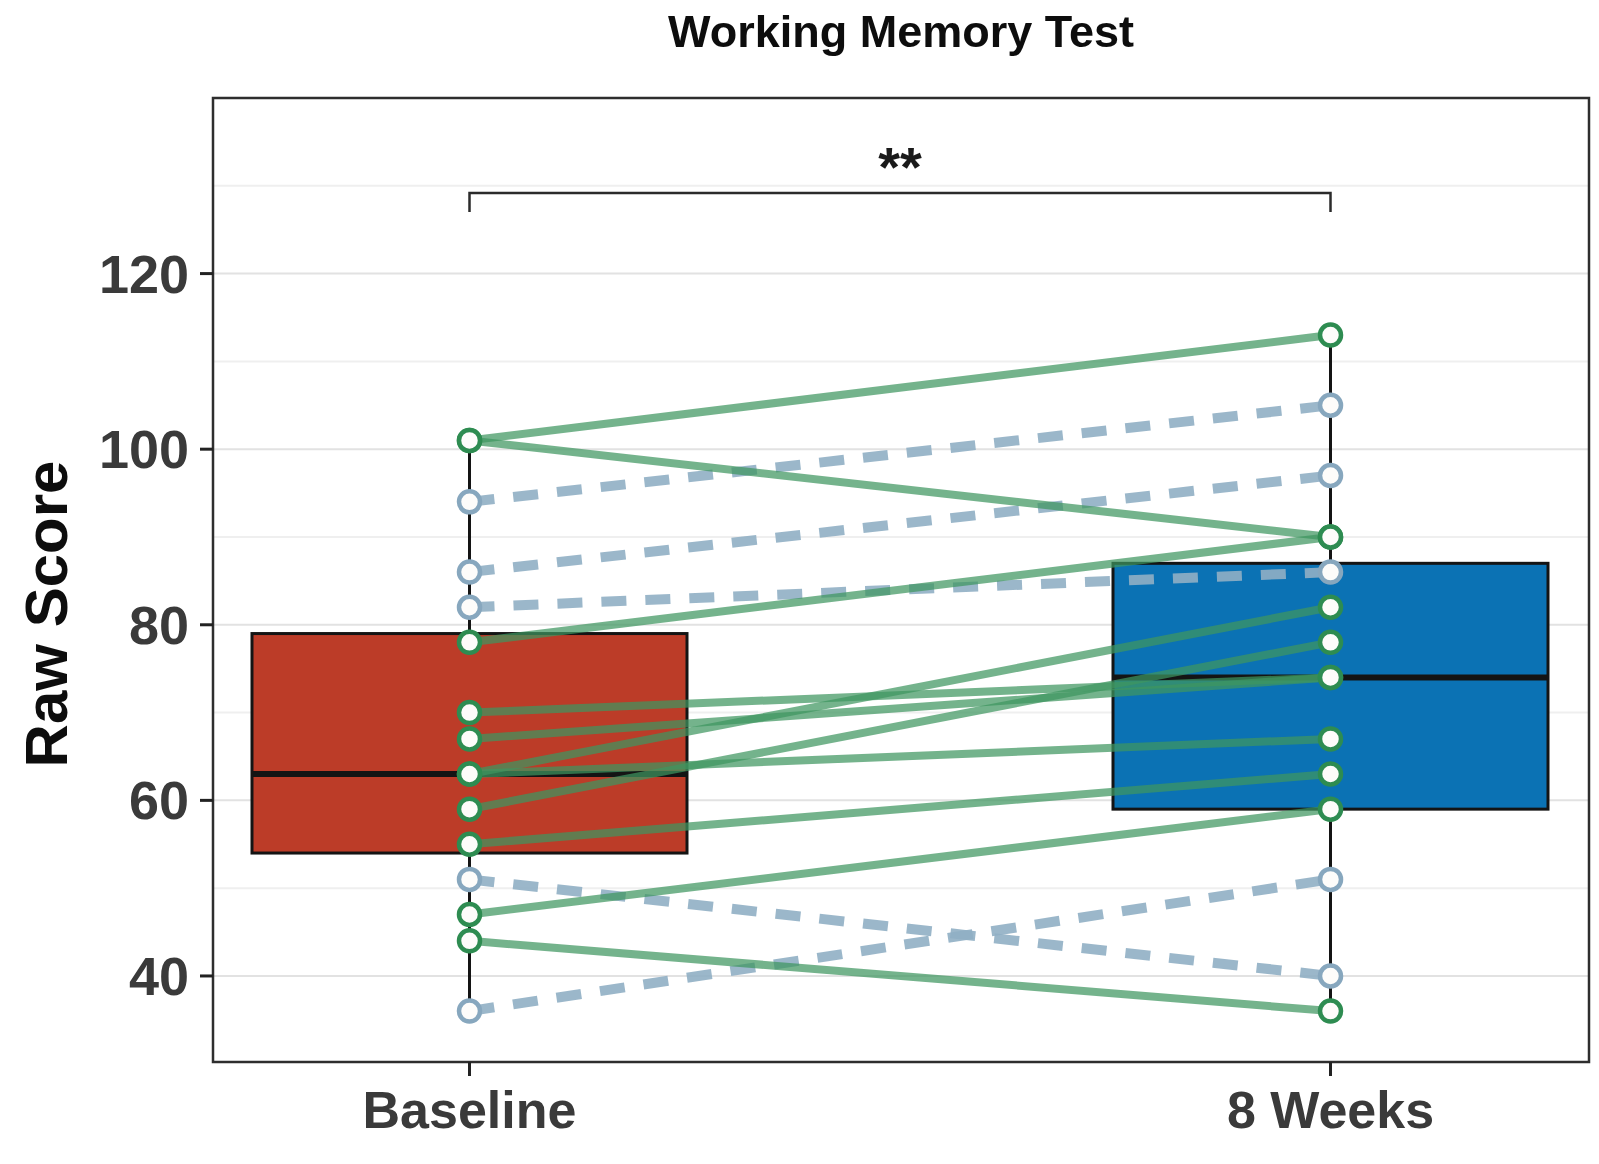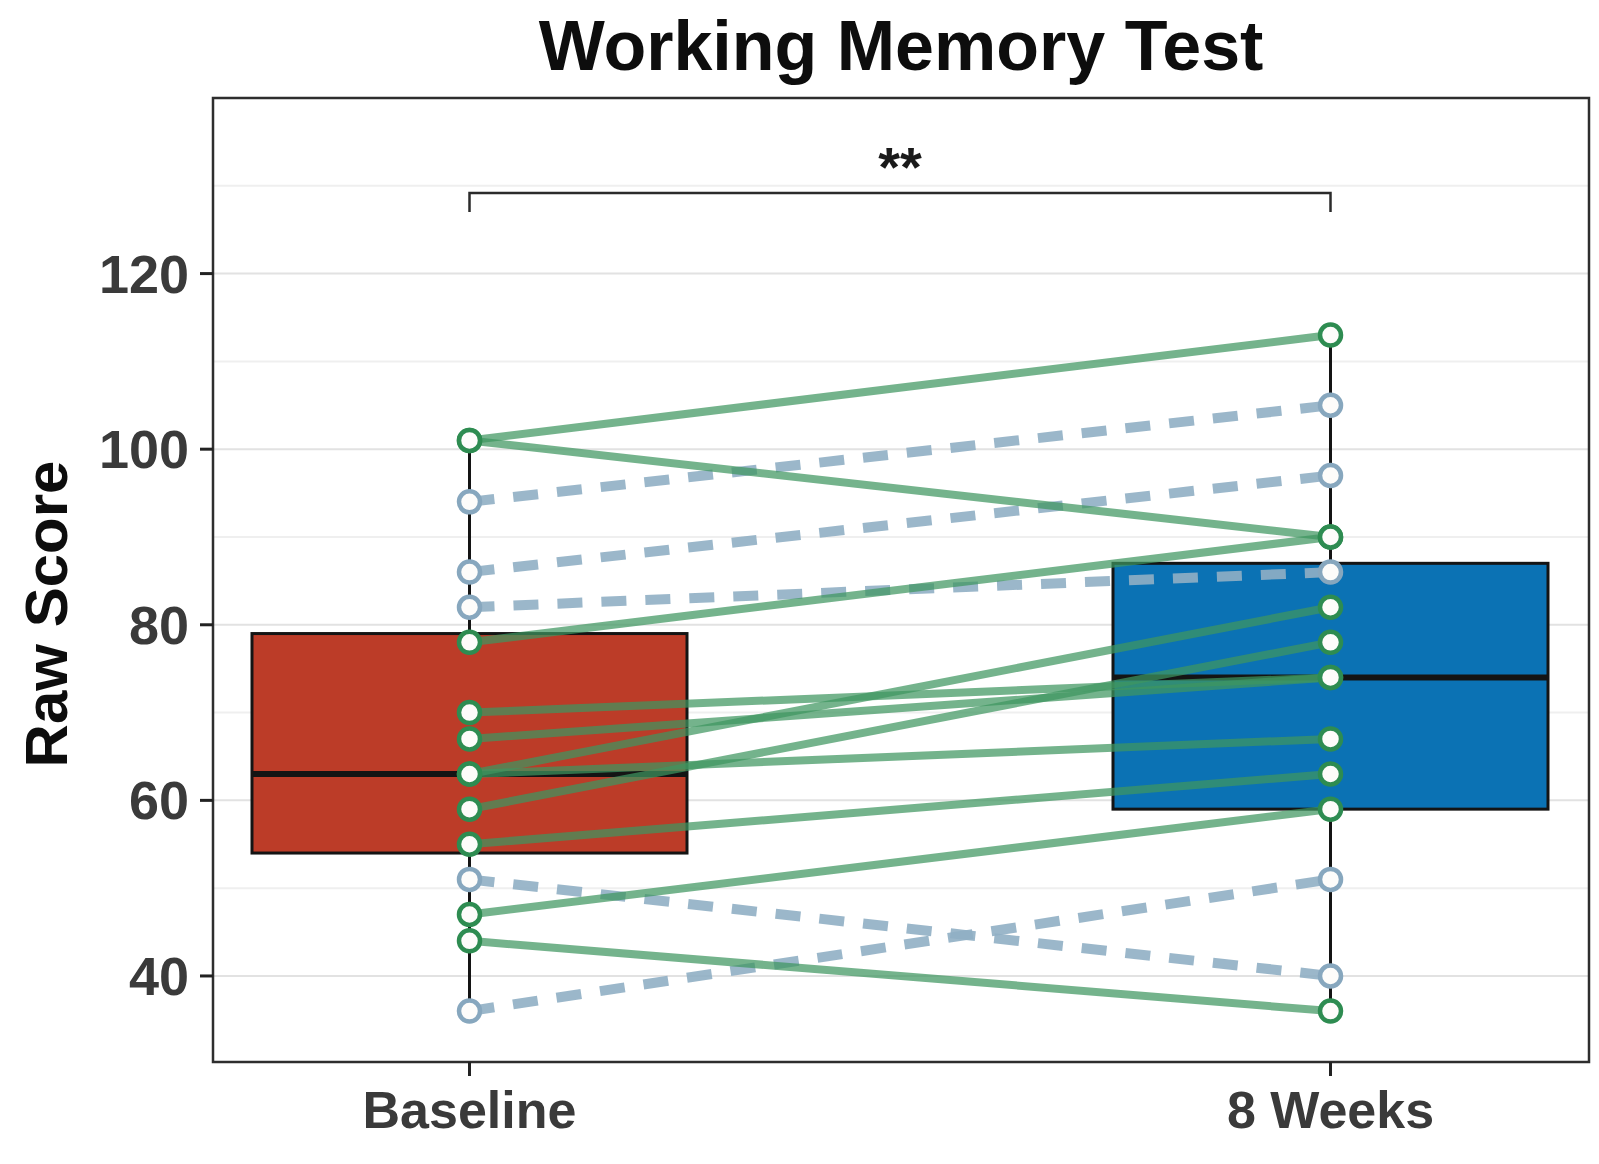--- a/index.html
+++ b/index.html
@@ -1,20 +1,20 @@
 <!DOCTYPE html>
 <html><head>
 <meta charset="utf-8">
 <style>
   html,body{margin:0;padding:0;background:#ffffff;}
   body{width:1599px;height:1164px;position:relative;font-family:"Liberation Sans","DejaVu Sans",sans-serif;}
   .figure{position:absolute;inset:0;background:#ffffff;overflow:hidden;}
   .chart-title{
     position:absolute;left:213px;top:6px;width:1376px;height:76px;
-    text-align:center;font-size:70px;font-weight:bold;color:#0d0d0d;letter-spacing:0px;
+    text-align:center;font-size:45px;font-weight:bold;color:#0d0d0d;letter-spacing:0px;
   }
   .y-label{
     position:absolute;left:46px;top:614px;width:0;height:0;white-space:nowrap;
     font-size:60px;font-weight:bold;color:#0d0d0d;
   }
   .y-label span{
     display:inline-block;transform:translate(-50%,-50%) rotate(-90deg);
   }
   svg{position:absolute;left:0;top:0;}
 </style>

